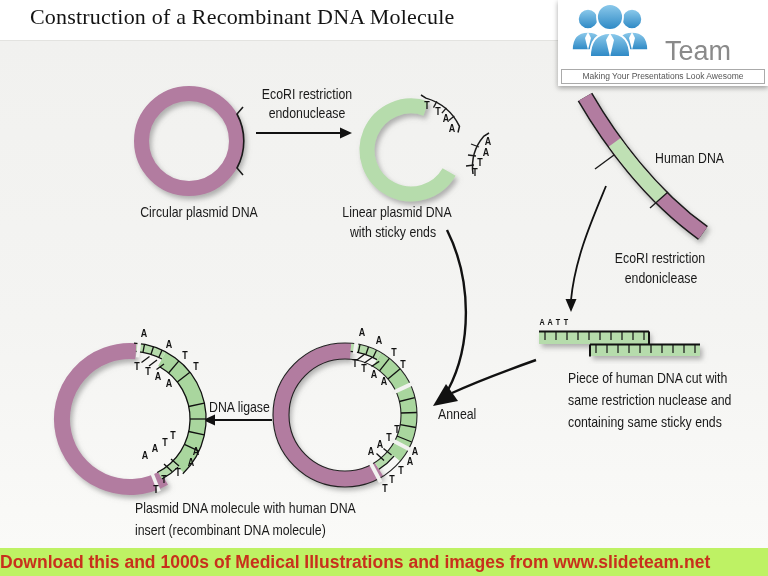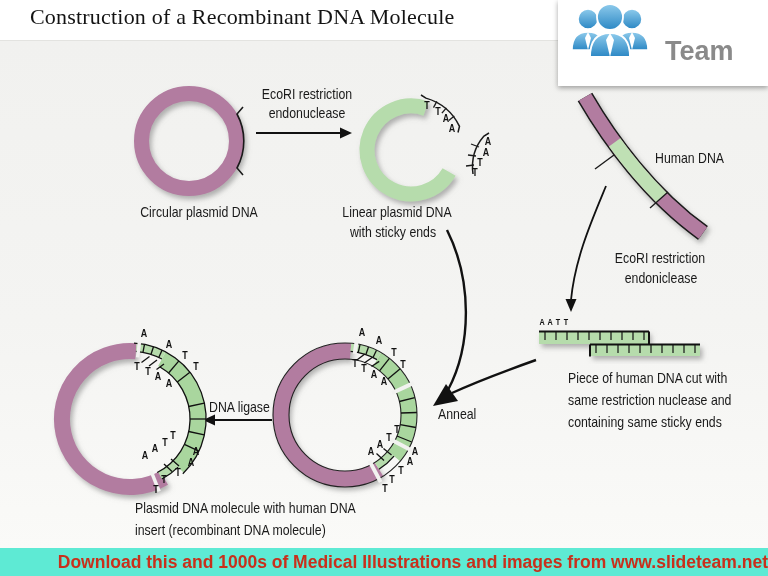--- a/index.html
+++ b/index.html
@@ -10,33 +10,33 @@
   .title{position:absolute;left:30px;top:4px;font-family:"Liberation Serif",serif;
          font-size:22px;color:#131313;letter-spacing:.2px;white-space:nowrap;}
   
   .canvas{position:absolute;left:0;top:40px;width:768px;height:508px;
           background:linear-gradient(180deg,#f1f1ef 0%,#f4f4f2 55%,#fafaf8 100%);
           border-top:1px solid #e3e3e0;}
   
   .logobox{position:absolute;left:558px;top:0;width:210px;height:86px;background:#fff;
            box-shadow:0 2px 5px rgba(0,0,0,.35);}
   .brand-slide{position:absolute;left:104px;top:2px;font-size:27px;font-weight:bold;color:#2f9ad2;}
-  .brand-team{position:absolute;left:107px;top:36px;font-size:27px;font-weight:bold;color:#8a8a8a;}
+  .brand-team{position:absolute;left:107px;top:36px;font-size:27px;font-weight:normal;color:#8a8a8a;}
   .tagline{position:absolute;left:3px;top:69px;width:202px;height:13px;border:1px solid #aaa;
            font-size:8.5px;color:#555;text-align:center;line-height:13px;white-space:nowrap;}
   
   .lbl{position:absolute;font-size:15px;color:#191919;white-space:nowrap;
        transform:scaleX(0.82);transform-origin:left top;}
   .lbl.c{text-align:center;transform-origin:center top;}
   .base{position:absolute;width:12px;margin-left:-6px;text-align:center;font-size:10.5px;
         font-weight:600;color:#111;transform:scaleX(0.85);line-height:11px;}
   .base.sm{font-size:8.5px;}
   
-  .footer{position:absolute;left:0;top:548px;width:768px;height:28px;background:#5eead4;
-          display:flex;align-items:center;justify-content:flex-end;}
+  .footer{position:absolute;left:0;top:548px;width:768px;height:28px;background:#bef264;
+          display:flex;align-items:center;justify-content:flex-start;}
   .footer span{font-size:17.5px;font-weight:bold;color:#c8301c;white-space:nowrap;}
   svg{position:absolute;left:0;top:0;}
 </style>
 </head>
 <body>
 
 <div id="slide">
 
   <div class="titlebar">
     <div class="title">Construction of a Recombinant DNA Molecule</div>
@@ -297,19 +297,20 @@
       <path d="M 12,48 Q 12,30 28,30 Q 44,30 44,48 Z" fill="url(#pplGrad)" stroke="#fff" stroke-width="1.5"></path>
       <polygon points="28,30 25,36 28,48 31,36" fill="#fff"></polygon>
       <circle cx="72" cy="17" r="10" fill="url(#pplGrad)" stroke="#fff" stroke-width="1.5"></circle>
       <path d="M 56,48 Q 56,30 72,30 Q 88,30 88,48 Z" fill="url(#pplGrad)" stroke="#fff" stroke-width="1.5"></path>
       <polygon points="72,30 69,36 72,48 75,36" fill="#fff"></polygon>
       <circle cx="50" cy="15" r="13" fill="url(#pplGrad)" stroke="#fff" stroke-width="1.8"></circle>
       <path d="M 30,55 Q 30,31 50,31 Q 70,31 70,55 Z" fill="url(#pplGrad)" stroke="#fff" stroke-width="1.8"></path>
       <polygon points="50,31 46,38 50,55 54,38" fill="#fff"></polygon>
     </svg>
     <div class="brand-team">Team</div>
+    <div class="tagline">Making Your Presentations Look Awesome</div>
   </div>
 
   <div class="footer">
     <span>Download this and 1000s of Medical Illustrations and images from www.slideteam.net</span>
   </div>
 
 </div>
 
 </body></html>

